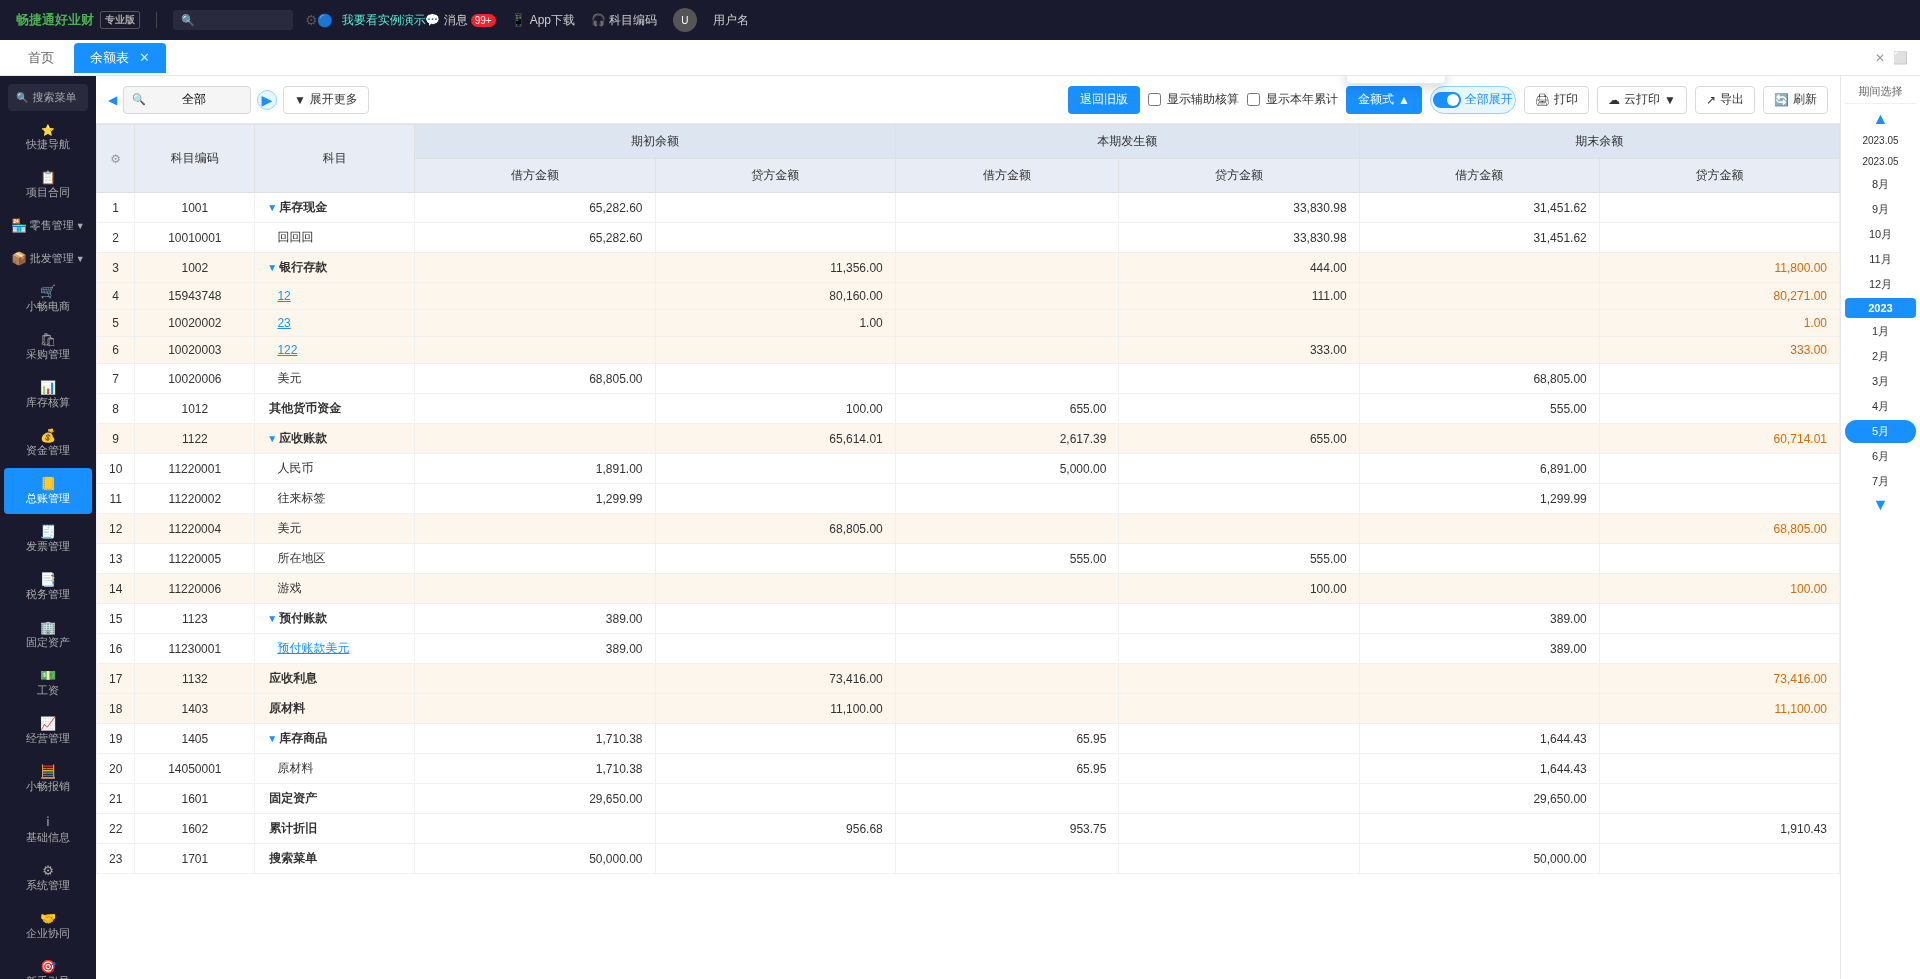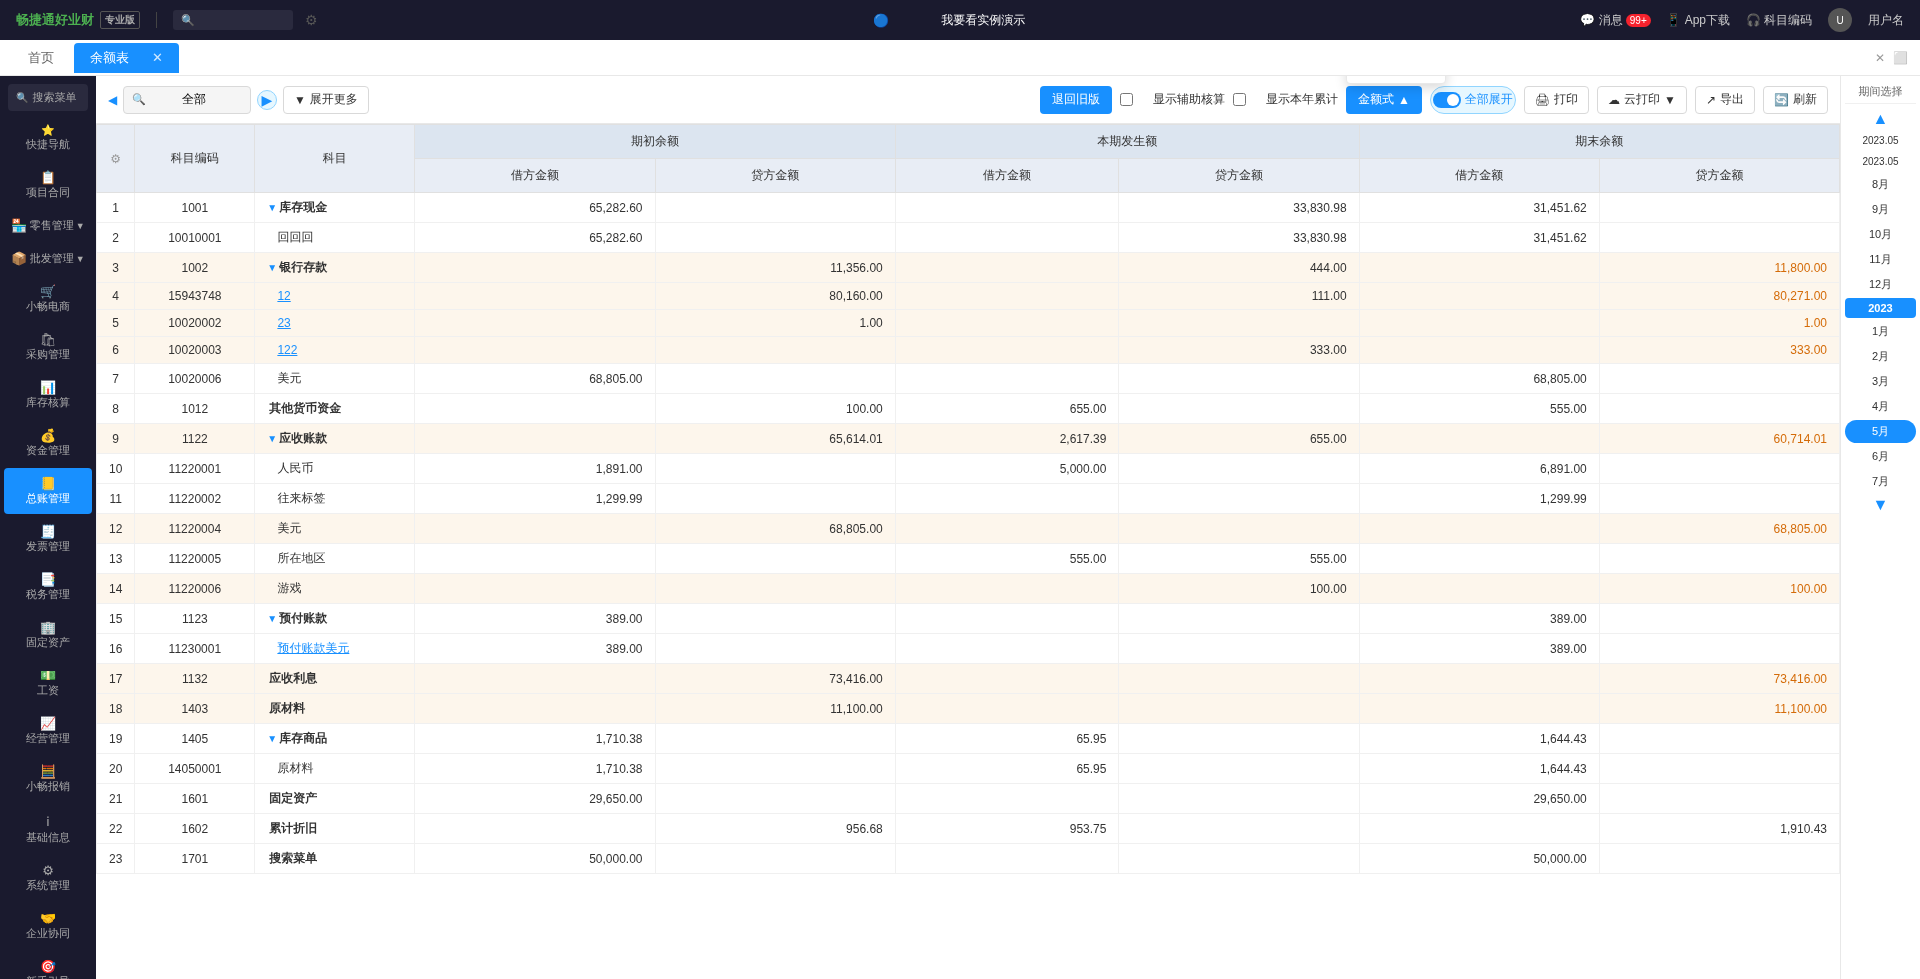--- a/index.html
+++ b/index.html
@@ -1,19 +1,19 @@
 <!DOCTYPE html>
 <html><head>
   <meta charset="utf-8">
   <style>
     * { margin: 0; padding: 0; box-sizing: border-box; }
     body { font-family: 'Microsoft YaHei', Arial, sans-serif; font-size: 12px; background: #f0f2f5; color: #333; overflow: hidden; width: 1920px; height: 979px; }
 
     
-    .top-bar { height: 40px; background: #1a1a2e; display: flex; align-items: center; justify-content: space-between; padding: 0 16px; }
+    .top-bar { height: 40px; background: #1a1a2e; display: flex; align-items: center; justify-content: flex-start; padding: 0 16px; }
     .top-bar-left { display: flex; align-items: center; gap: 12px; color: #ccc; }
     .top-bar-logo { color: #4CAF50; font-weight: bold; font-size: 13px; display: flex; align-items: center; gap: 6px; }
     .top-bar-logo span.sub { font-size: 10px; color: #aaa; }
     .top-bar-center { display: flex; align-items: center; gap: 8px; color: #aaa; font-size: 12px; }
     .top-bar-right { display: flex; align-items: center; gap: 16px; color: #ccc; font-size: 12px; }
     .top-bar-right .badge { background: #f5222d; color: white; border-radius: 8px; padding: 1px 4px; font-size: 10px; }
     .version-tag { font-size: 10px; color: #888; border: 1px solid #555; padding: 1px 4px; border-radius: 2px; }
 
     
     .tab-bar { height: 36px; background: #fff; display: flex; align-items: center; padding: 0 12px; border-bottom: 1px solid #e8e8e8; justify-content: space-between; }
@@ -36,21 +36,21 @@
     .content { flex: 1; display: flex; flex-direction: column; overflow: hidden; }
 
     
     .toolbar { height: 48px; background: #fff; display: flex; align-items: center; padding: 0 12px; gap: 8px; border-bottom: 1px solid #e8e8e8; flex-shrink: 0; }
     .toolbar-left { display: flex; align-items: center; gap: 6px; }
     .search-group { display: flex; align-items: center; background: #f5f5f5; border: 1px solid #d9d9d9; border-radius: 4px; padding: 0 8px; height: 28px; gap: 4px; }
     .search-group input { border: none; background: transparent; outline: none; font-size: 12px; width: 80px; }
     .btn-expand { display: flex; align-items: center; gap: 4px; padding: 4px 10px; border: 1px solid #d9d9d9; border-radius: 4px; cursor: pointer; color: #333; background: #fff; height: 28px; font-size: 12px; }
     .toolbar-right { margin-left: auto; display: flex; align-items: center; gap: 8px; }
     .btn-return { background: #1890ff; color: white; padding: 4px 12px; border-radius: 4px; cursor: pointer; height: 28px; display: flex; align-items: center; font-size: 12px; }
-    .checkbox-label { display: flex; align-items: center; gap: 20px; font-size: 12px; cursor: pointer; }
+    .checkbox-label { display: flex; align-items: center; gap: 6px; font-size: 12px; cursor: pointer; }
     .btn-dropdown { background: #1890ff; color: white; padding: 4px 12px; border-radius: 4px; cursor: pointer; height: 28px; display: flex; align-items: center; gap: 4px; font-size: 12px; position: relative; }
     .btn-toggle { display: flex; align-items: center; background: #e6f7ff; border: 1px solid #91d5ff; border-radius: 14px; padding: 2px; cursor: pointer; height: 28px; gap: 4px; font-size: 12px; color: #1890ff; }
     .toggle-switch { width: 28px; height: 16px; background: #1890ff; border-radius: 8px; position: relative; }
     .toggle-switch::after { content: ''; position: absolute; width: 12px; height: 12px; background: white; border-radius: 50%; top: 2px; right: 2px; }
     .btn-action { display: flex; align-items: center; gap: 4px; padding: 4px 10px; border: 1px solid #d9d9d9; border-radius: 4px; cursor: pointer; color: #333; background: #fff; height: 28px; font-size: 12px; }
 
     
     .table-wrapper { flex: 1; overflow: auto; background: #fff; position: relative; }
     .data-table { width: 100%; border-collapse: collapse; font-size: 12px; }
     .data-table thead tr { background: #e8edf5; }
@@ -88,21 +88,21 @@
       <span class="version-tag sub">专业版</span>
     </div>
     <div style="width:1px;height:16px;background:#444;margin:0 4px;"></div>
     <div style="width:120px;height:20px;background:#2a2a3e;border-radius:3px;display:flex;align-items:center;padding:0 8px;">
       <span style="color:#555;font-size:11px;">🔍</span>
     </div>
     <div style="color:#555;font-size:14px;cursor:pointer;">⚙</div>
   </div>
   <div class="top-bar-center">
     <span style="color:#888;font-size:13px;">🔵</span>
-    <span style="cursor:pointer;color:#ffffff;margin-left:44px;">我要看实例演示</span>
+    <span style="cursor:pointer;color:#5eead4;">我要看实例演示</span>
   </div>
   <div class="top-bar-right">
     <div style="display:flex;align-items:center;gap:3px;cursor:pointer;">
       <span>💬</span>
       <span>消息</span>
       <span class="badge">99+</span>
     </div>
     <div style="display:flex;align-items:center;gap:3px;cursor:pointer;">
       <span>📱</span>
       <span>App下载</span>
@@ -112,21 +112,21 @@
       <span>科目编码</span>
     </div>
     <div style="width:24px;height:24px;background:#555;border-radius:50%;cursor:pointer;display:flex;align-items:center;justify-content:center;color:white;font-size:10px;">U</div>
     <span style="color:#ccc;font-size:12px;">用户名</span>
   </div>
 </div>
 
 <div class="tab-bar">
   <div class="tab-bar-left">
     <div class="tab-item" style="color:#666;font-size:13px;">首页</div>
-    <div class="tab-item active" style="background:#1890ff;color:white;display:flex;align-items:center;gap:17px;">
+    <div class="tab-item active" style="background:#1890ff;color:white;display:flex;align-items:center;gap:4px;">
       <span>余额表</span>
       <span class="close">✕</span>
     </div>
   </div>
   <div class="tab-bar-right">
     <span style="cursor:pointer;color:#999;">✕</span>
     <span style="cursor:pointer;color:#999;">⬜</span>
   </div>
 </div>
 

